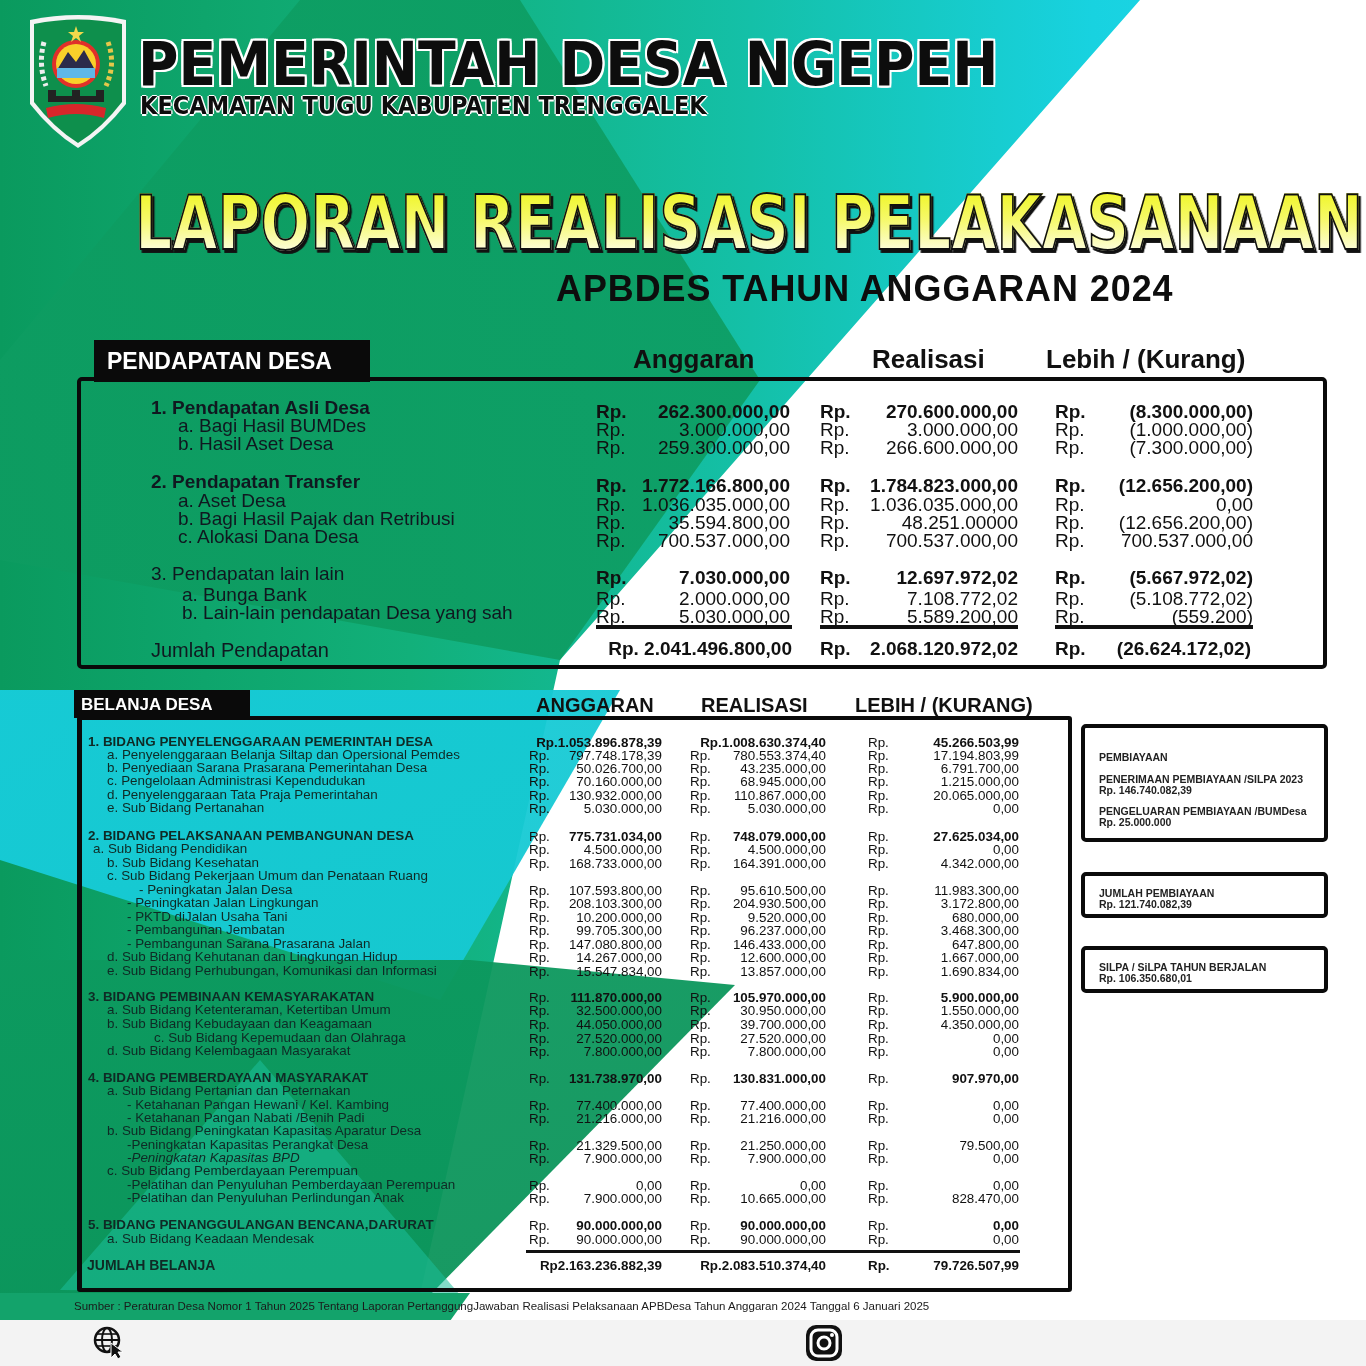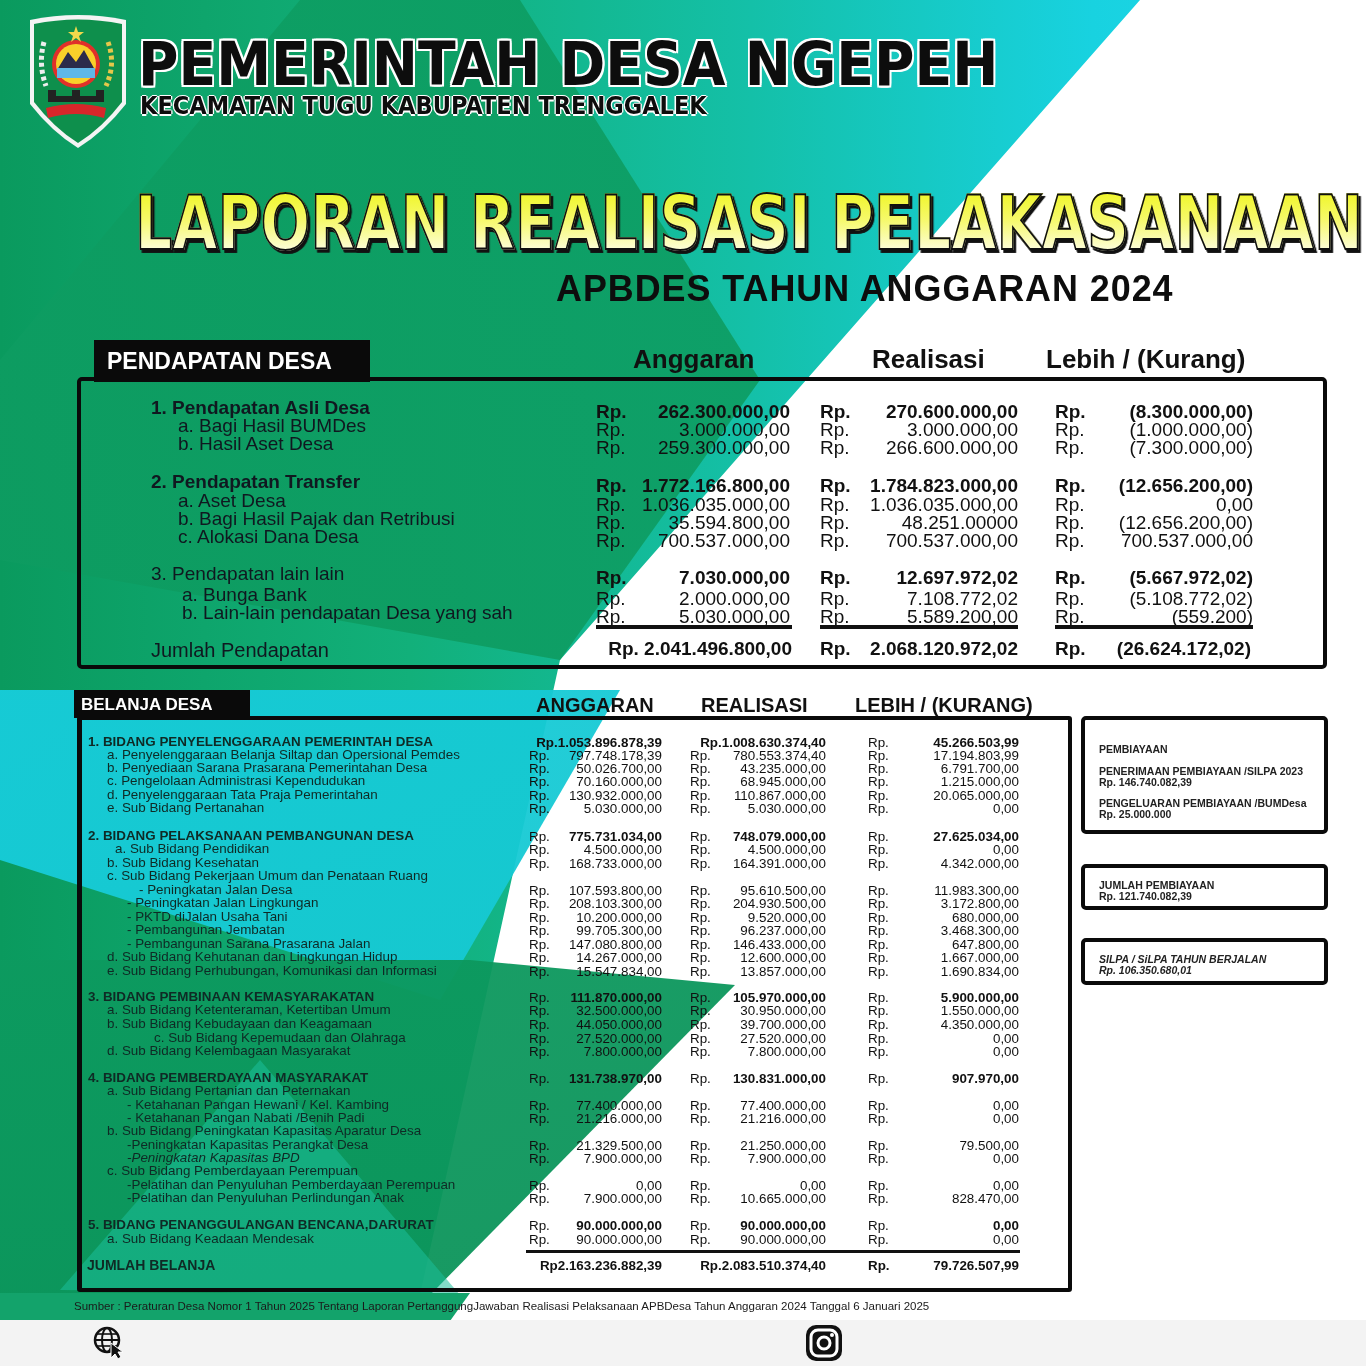--- a/index.html
+++ b/index.html
@@ -115,21 +115,21 @@
   .bl { position: absolute; font-size: 13.4px; white-space: nowrap; line-height: 1; color: #0f2a25; }
   .bl.b { font-weight: 700; }
   .bamt { position: absolute; font-size: 13.4px; white-space: nowrap; line-height: 1; color: #111; }
   .bamt .rp { position: absolute; left: 0; }
   .bamt .v { position: absolute; right: 0; text-align: right; }
   .bamt.b { font-weight: 700; }
 
   
   .side-box {
     position: absolute; background: #fff; border: 4px solid #0a0a0a; border-radius: 5px;
-    padding: 0 0 0 14px; font-size: 10.5px; font-weight: 700; line-height: 1.05; color: #222;
+    padding: 0 0 0 14px; font-size: 10.5px; font-weight: 700; line-height: 1.05; color: #222; margin-top: 8px;
   }
   .side-box .t { display: block; }
 
   
   .source { left: 74px; top: 1300px; font-size: 11.5px; color: #1a1a1a; white-space: nowrap; }
   .foot-link { left: 92px; top: 1325px; font-size: 25px; font-weight: 700; white-space: nowrap; display: flex; align-items: center; gap: 6px; color: #111; letter-spacing: 1px; }
   .foot-ig { left: 804px; top: 1323px; font-size: 25px; font-weight: 700; white-space: nowrap; display: flex; align-items: center; gap: 8px; color: #111; letter-spacing: 1px; }
 </style>
 </head>
 <body>
@@ -413,21 +413,21 @@
       <span class="v">775.731.034,00</span>
     </div>
     <div class="layer bamt b" style="left: 690px; top: 830px; width: 136px;">
       <span class="rp" style="font-weight: normal;">Rp.</span>
       <span class="v">748.079.000,00</span>
     </div>
     <div class="layer bamt b" style="left: 868px; top: 830px; width: 151px;">
       <span class="rp" style="font-weight: normal;">Rp.</span>
       <span class="v">27.625.034,00</span>
     </div>
-    <div class="layer bl" style="left: 115px; top: 842px;">a. Sub Bidang Pendidikan</div>
+    <div class="layer bl" style="left: 93px; top: 842px;">a. Sub Bidang Pendidikan</div>
     <div class="layer bamt" style="left: 529px; top: 843px; width: 133px;">
       <span class="rp" style="font-weight: normal;">Rp.</span>
       <span class="v">4.500.000,00</span>
     </div>
     <div class="layer bamt" style="left: 690px; top: 843px; width: 136px;">
       <span class="rp" style="font-weight: normal;">Rp.</span>
       <span class="v">4.500.000,00</span>
     </div>
     <div class="layer bamt" style="left: 868px; top: 843px; width: 151px;">
       <span class="rp" style="font-weight: normal;">Rp.</span>
@@ -742,21 +742,21 @@
   <span class="t">PEMBIAYAAN</span>
   <span class="t" style="margin-top:11px;">PENERIMAAN PEMBIAYAAN /SILPA 2023</span>
   <span class="t">Rp. 146.740.082,39</span>
   <span class="t" style="margin-top:10px;">PENGELUARAN PEMBIAYAAN /BUMDesa</span>
   <span class="t">Rp. 25.000.000</span>
 </div>
 <div class="side-box layer" style="left:1081px;top:864px;width:247px;height:46px;padding-top:12px;">
   <span class="t">JUMLAH PEMBIAYAAN</span>
   <span class="t">Rp. 121.740.082,39</span>
 </div>
-<div class="side-box layer" style="left:1081px;top:938px;width:247px;height:47px;padding-top:12px;font-style:italic;">
+<div class="side-box layer" style="left:1081px;top:938px;width:247px;height:47px;padding-top:12px;">
   <span class="t">SILPA / SiLPA TAHUN BERJALAN</span>
   <span class="t">Rp. 106.350.680,01</span>
 </div>
 
 <div class="layer source">Sumber : Peraturan Desa Nomor 1 Tahun 2025 Tentang Laporan PertanggungJawaban Realisasi Pelaksanaan APBDesa Tahun Anggaran 2024 Tanggal 6 Januari 2025</div>
 <div class="layer foot-link">
   <span>
     <svg width="34" height="34" viewBox="0 0 34 34">
       <circle cx="15" cy="15" r="12" fill="none" stroke="#111" stroke-width="2.5"></circle>
       <ellipse cx="15" cy="15" rx="5" ry="12" fill="none" stroke="#111" stroke-width="2"></ellipse>

